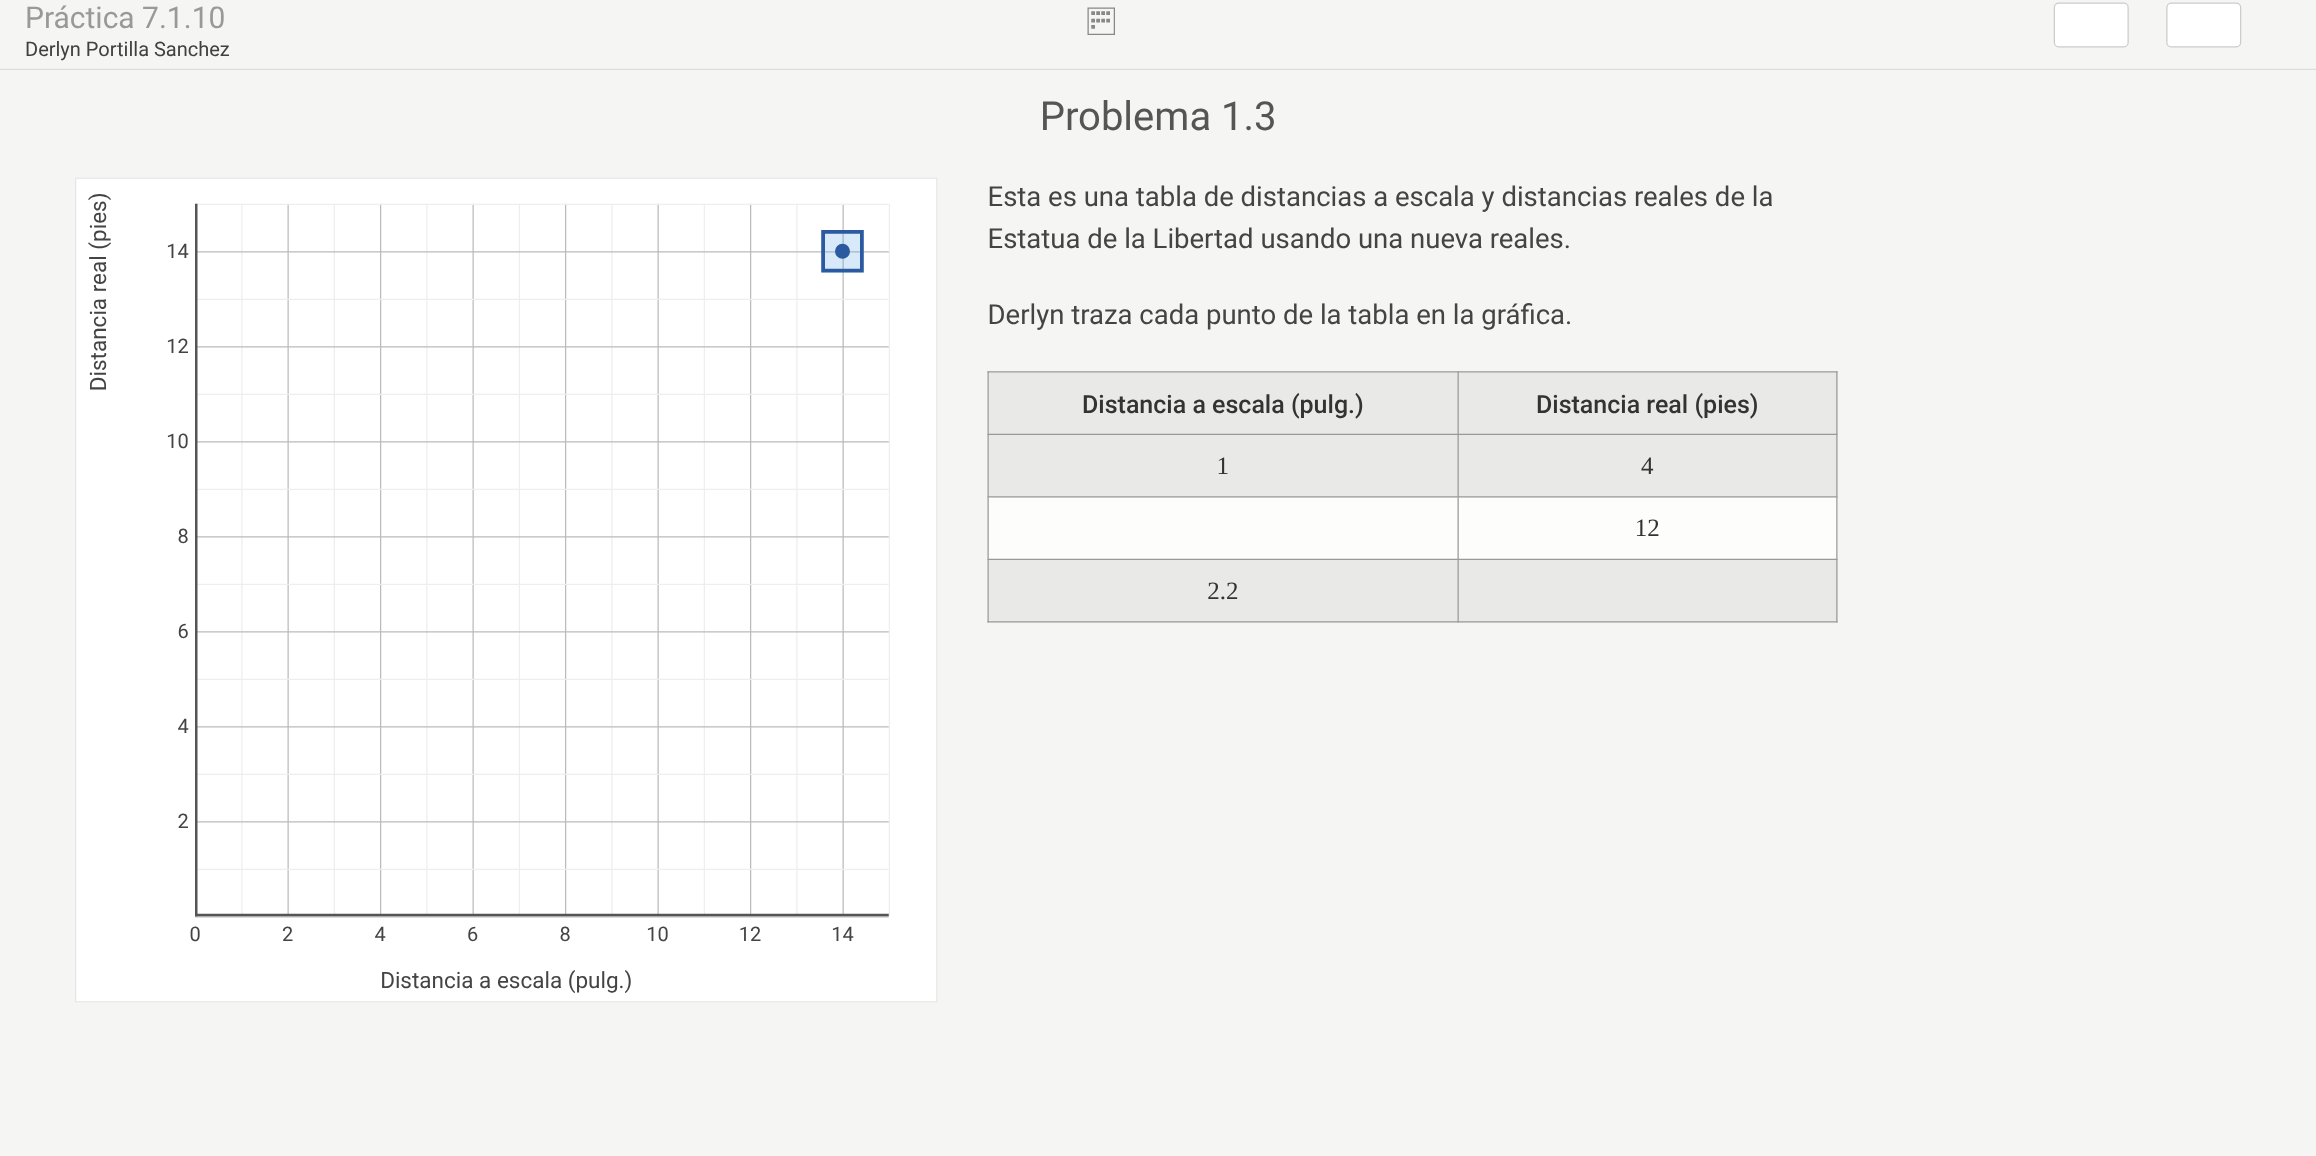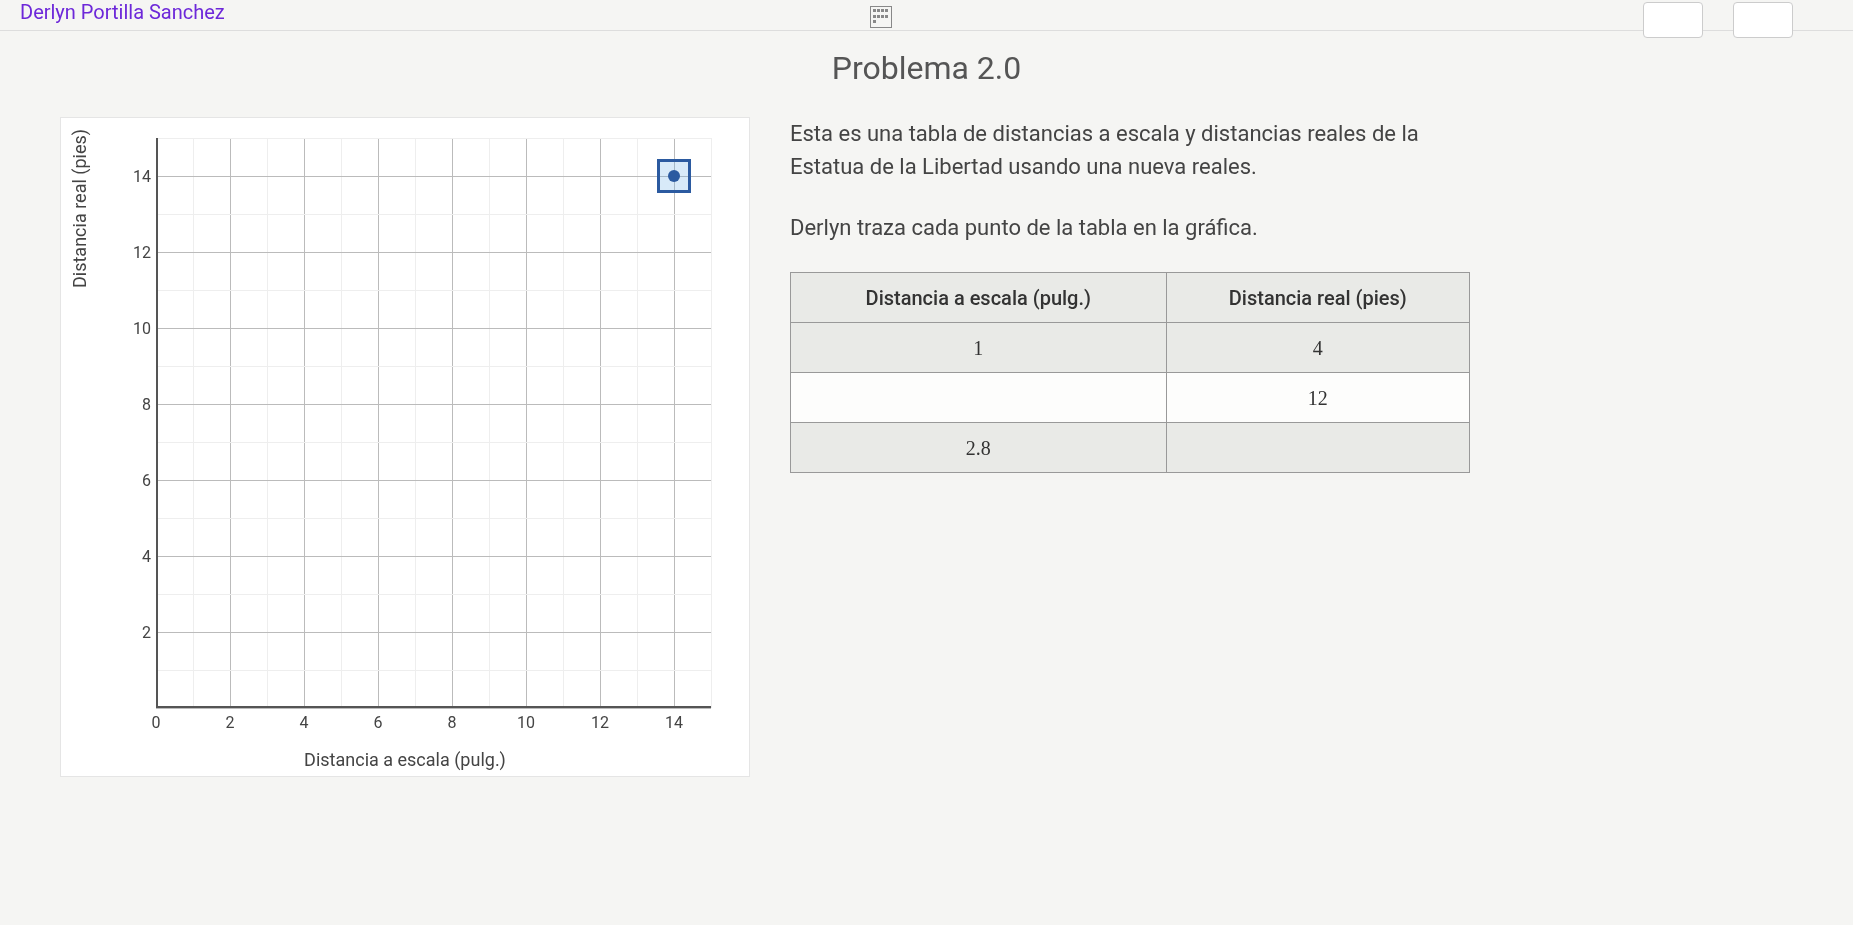--- a/index.html
+++ b/index.html
@@ -16,22 +16,22 @@
     padding: 0 20px 6px 20px;
     border-bottom: 1px solid #ddd;
   }
   .practice-title {
     font-size: 24px;
     color: #999;
     font-weight: 400;
     margin-bottom: 2px;
   }
   .student-name {
-    font-size: 20px;
-    color: #6d28d9;
+    font-size: 16px;
+    color: #404040;
     font-weight: 400;
   }
   .top-icon {
     position: absolute;
     top: 6px;
     left: 870px;
     width: 22px;
     height: 22px;
     border: 1px solid #888;
     display: flex;
@@ -150,39 +150,40 @@
     border: 1px solid #ccc;
     border-radius: 4px;
   }
   .nav-prev { right: 150px; }
   .nav-next { right: 60px; }
 </style>
 </head>
 <body>
 
 <div class="top-bar">
+  <div class="practice-title">Práctica 7.1.10</div>
   <div class="student-name">Derlyn Portilla Sanchez</div>
 </div>
 
 <div class="top-icon">
   <span></span>
     <span></span>
     <span></span>
     <span></span>
     <span></span>
     <span></span>
     <span></span>
     <span></span>
     <span></span>
 </div>
 
 <button class="nav-btn nav-prev"></button>
 <button class="nav-btn nav-next"></button>
 
-<h2 class="problem-title">Problema 2.0</h2>
+<h2 class="problem-title">Problema 1.3</h2>
 
 <div class="content">
 
   <div class="chart-wrap">
     <div class="chart-area">
       <div class="ylabel">Distancia real (pies)</div>
       <div class="xlabel">Distancia a escala (pulg.)</div>
       <div class="plot" id="plot">
           <div class="grid-major" style="left: 0px; top: 0px; width: 1px; height: 570px;"></div>
           <div class="grid-minor" style="left: 37px; top: 0px; width: 1px; height: 570px;"></div>
@@ -255,20 +256,20 @@
       <tbody id="tbody">
           <tr class="filled">
             <td><span class="val">1</span></td>
             <td><span class="val">4</span></td>
           </tr>
           <tr class="blank">
             <td><span class="val"></span></td>
             <td><span class="val">12</span></td>
           </tr>
           <tr class="filled">
-            <td><span class="val">2.8</span></td>
+            <td><span class="val">2.2</span></td>
             <td><span class="val"></span></td>
           </tr>
         </tbody>
     </table>
   </div>
 
 </div>
 
 </body></html>

